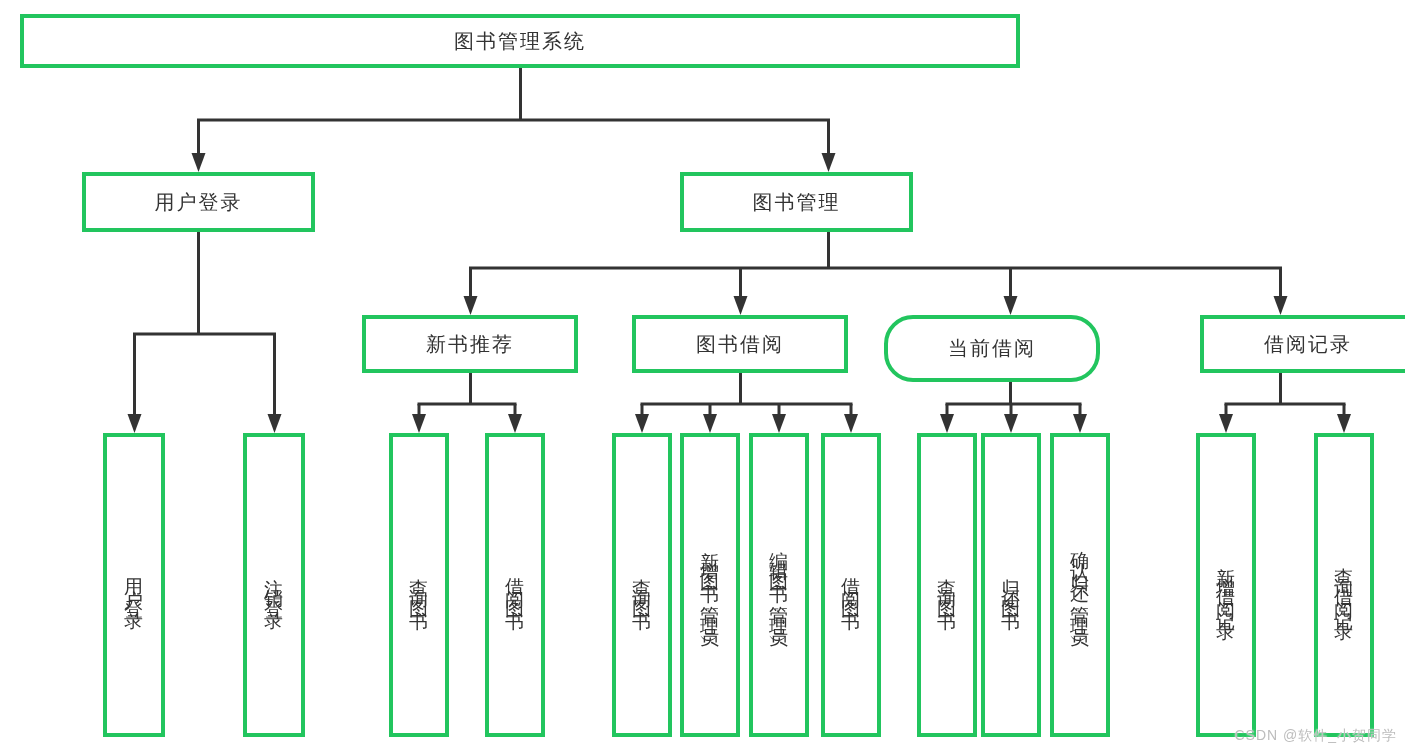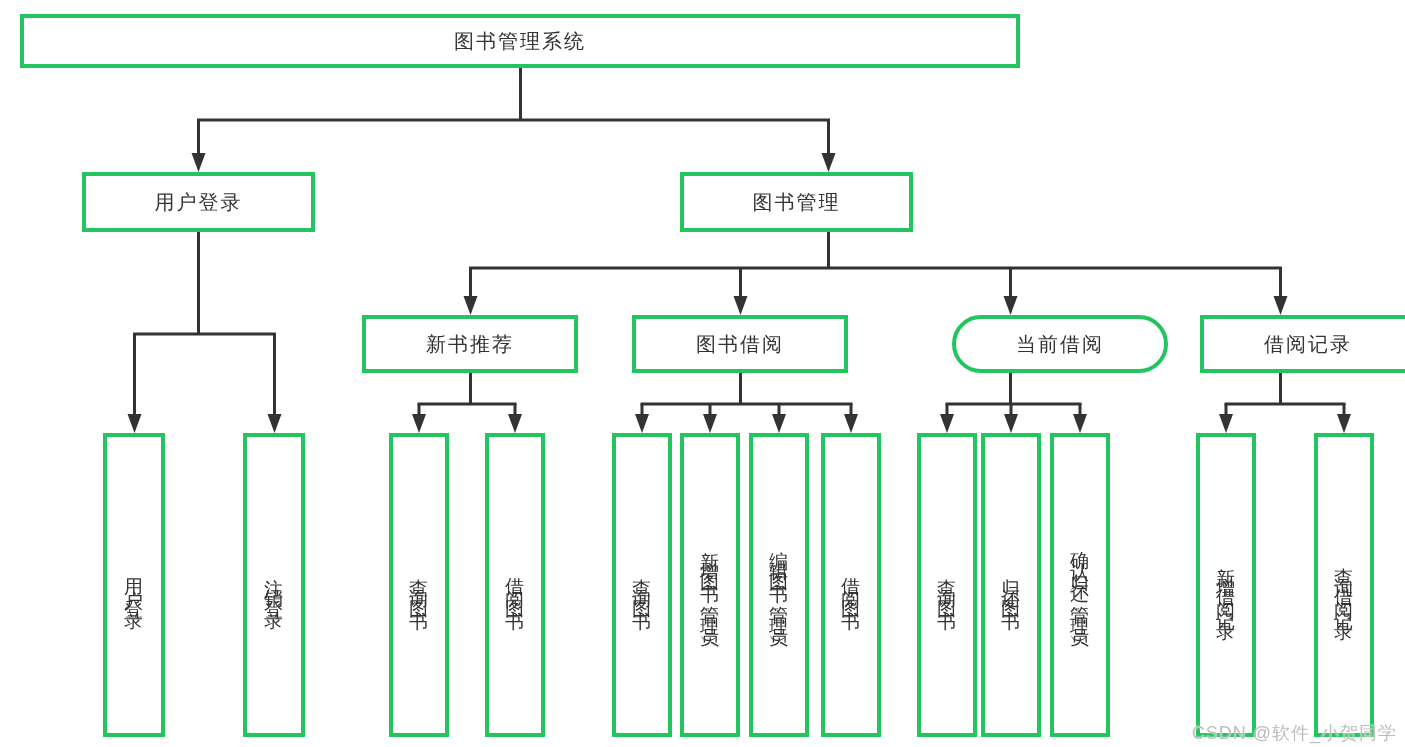--- a/index.html
+++ b/index.html
@@ -38,41 +38,41 @@
     top: 433px;
     height: 304px;
     line-height: 1;
   }
   
   .p-root  { left: 20px;  top: 14px;  width: 1000px; height: 54px; }
   .p-login { left: 82px;  top: 172px; width: 233px;  height: 60px; }
   .p-mgmt  { left: 680px; top: 172px; width: 233px;  height: 60px; }
   .p-sec0  { left: 362px;  top: 315px; width: 216px; height: 58px; }
   .p-sec1  { left: 632px;  top: 315px; width: 216px; height: 58px; }
-  .p-sec2  { left: 952px;  top: 315px; width: 216px; height: 58px; border-radius: 29px; }
+  .p-sec2  { left: 884px;  top: 315px; width: 216px; height: 67px; border-radius: 29px; }
   .p-sec3  { left: 1172px; top: 315px; width: 216px; height: 58px; margin-left: 28px; }
   
   .p-l-login1 { left: 103px;  width: 62px; }
   .p-l-login2 { left: 243px;  width: 62px; }
   .p-l-rec1   { left: 389px;  width: 60px; }
   .p-l-rec2   { left: 485px;  width: 60px; }
   .p-l-bb1    { left: 612px;  width: 60px; }
   .p-l-bb2    { left: 680px;  width: 60px; }
   .p-l-bb3    { left: 749px;  width: 60px; }
   .p-l-bb4    { left: 821px;  width: 60px; }
   .p-l-cb1    { left: 917px;  width: 60px; }
   .p-l-cb2    { left: 981px;  width: 60px; }
   .p-l-cb3    { left: 1050px; width: 60px; }
   .p-l-br1    { left: 1196px; width: 60px; }
   .p-l-br2    { left: 1314px; width: 60px; }
   .watermark {
     position: absolute;
     right: 8px;
     bottom: 2px;
-    font-size: 18px;
+    font-size: 14px;
     color: #bdbdbd;
     text-shadow: 0 0 2px #ffffff;
     z-index: 3;
     letter-spacing: 1px;
     margin-left: 21px;
   }
   line { stroke: #333333; stroke-width: 3; }
   polygon { fill: #333333; }
 </style>
 </head>

